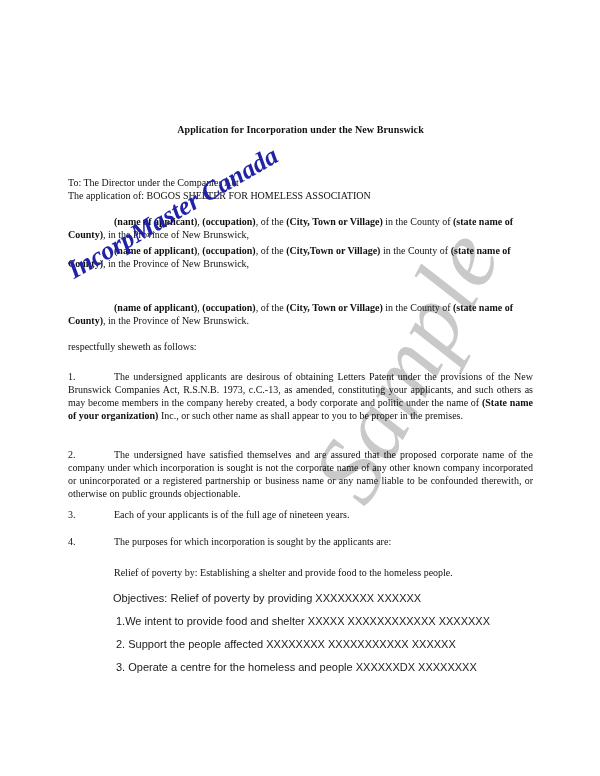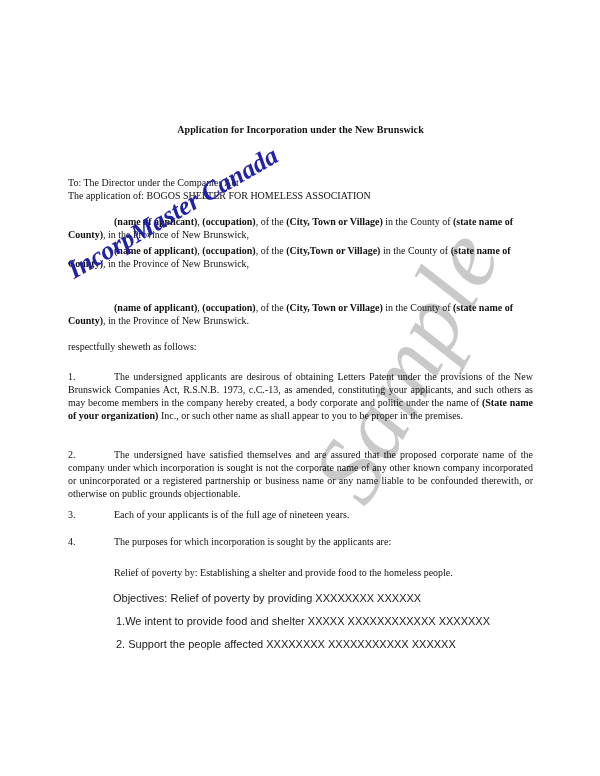--- a/index.html
+++ b/index.html
@@ -183,20 +183,21 @@
     </div>
 
     <div class="body-block purpose">
       <span class="indent"></span><span>Relief of poverty by: Establishing a shelter and provide food to the homeless people.</span>
     </div>
 
     <div class="objectives">
       <span class="obj-row">Objectives: Relief of poverty by providing XXXXXXXX XXXXXX</span>
       <span class="obj-row sub">1.We intent to provide food and shelter XXXXX XXXXXXXXXXXX XXXXXXX</span>
       <span class="obj-row sub">2. Support the people affected  XXXXXXXX XXXXXXXXXXX XXXXXX</span>
+      <span class="obj-row sub">3. Operate a centre for the homeless and people XXXXXXDX XXXXXXXX</span>
     </div>
 
   </div>
 
   <div class="wm-top">
     <div class="wm-incorp">IncorpMaster Canada</div>
   </div>
 
 </div>
 

